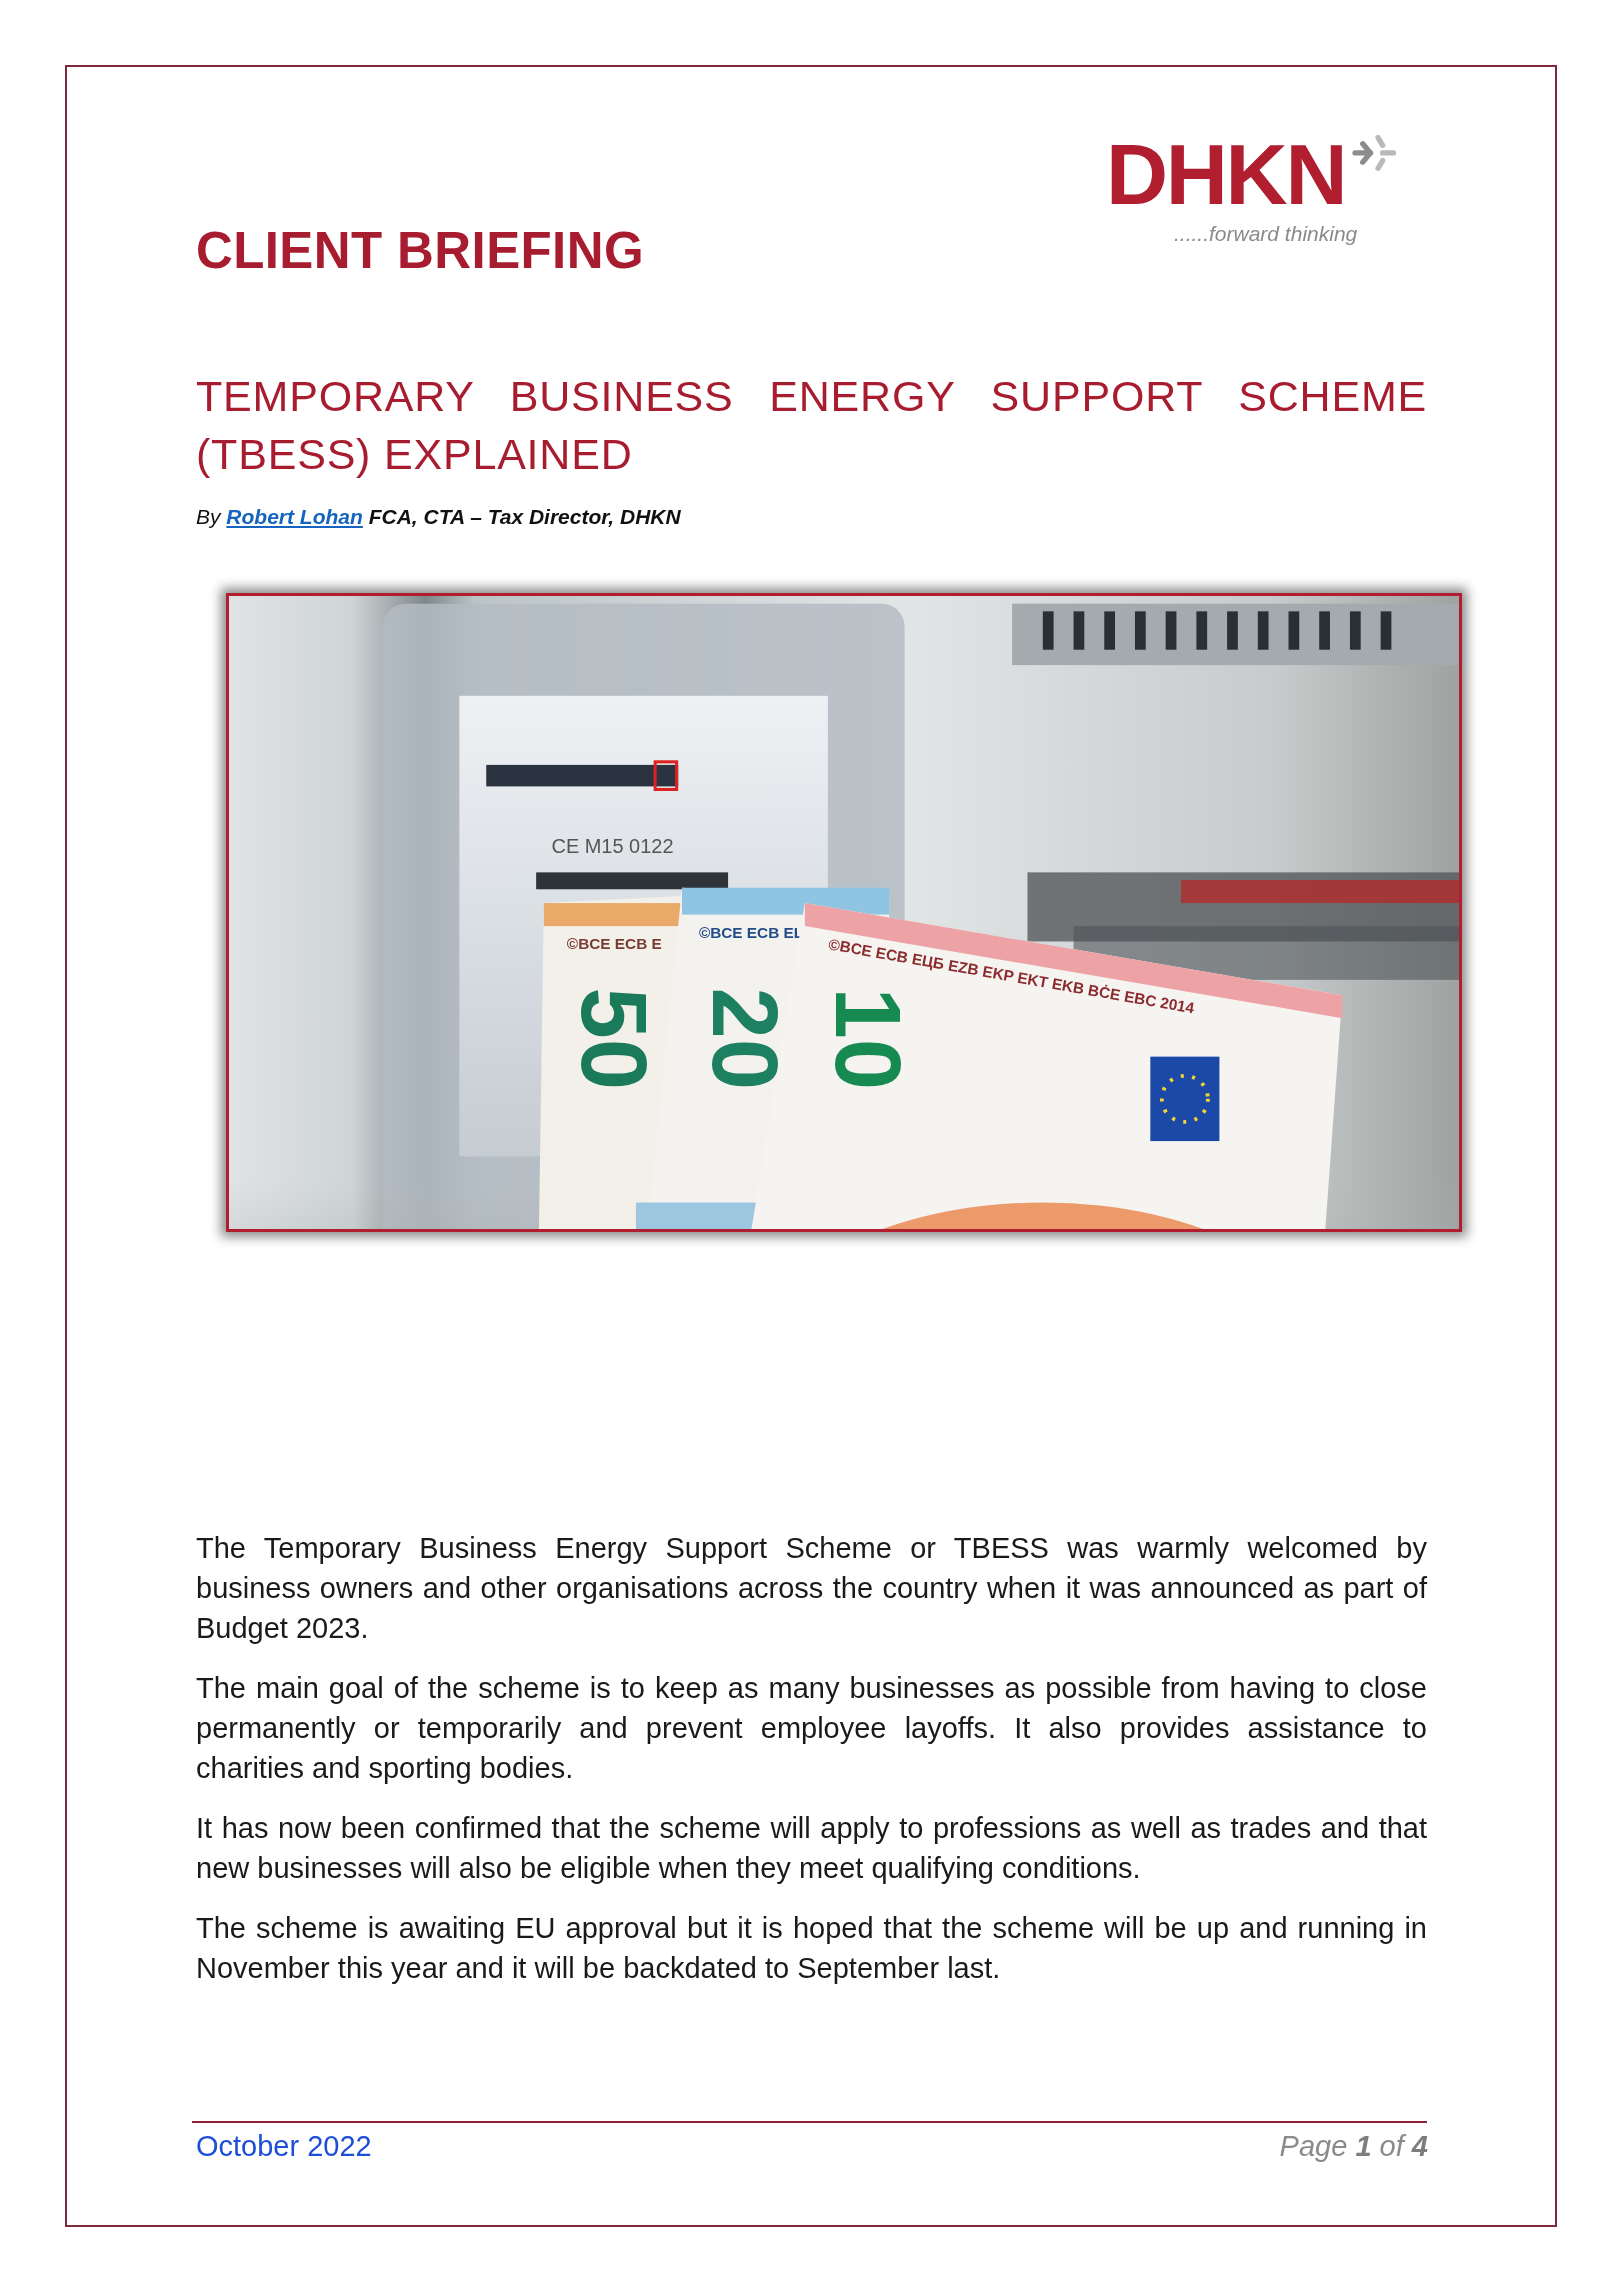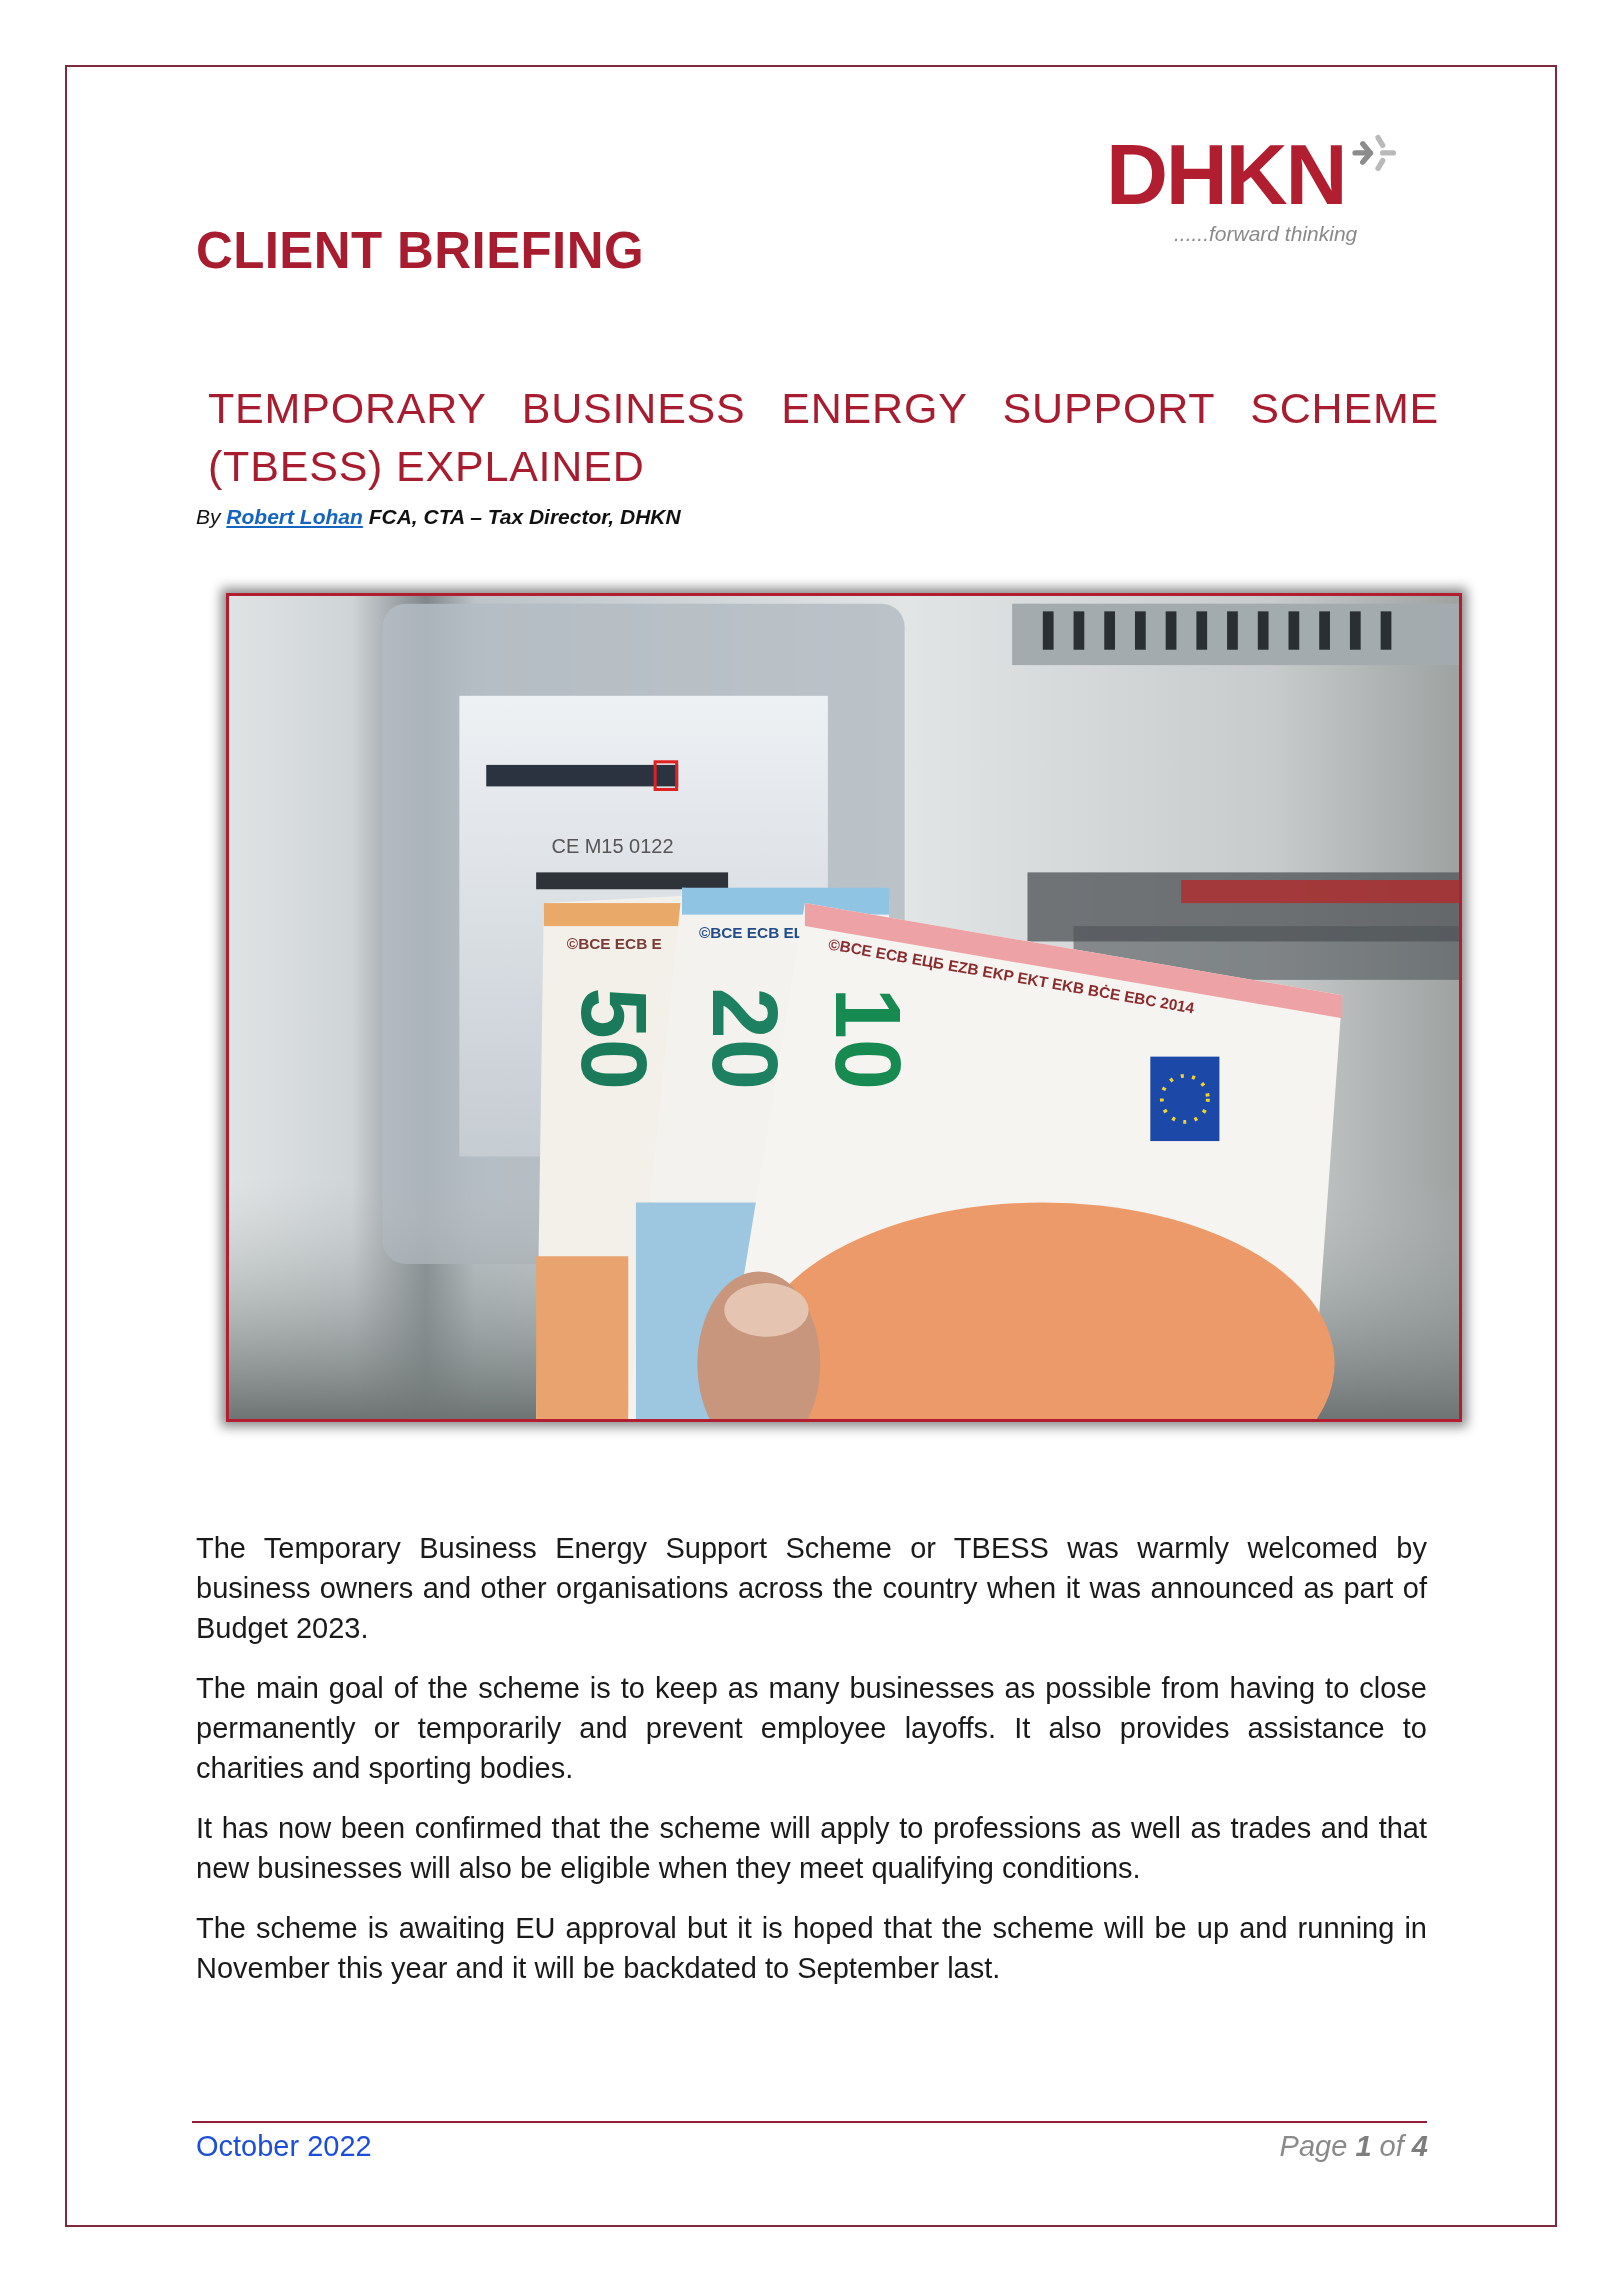--- a/index.html
+++ b/index.html
@@ -7,21 +7,21 @@
   .page-border { position:absolute; left:65px; top:65px; width:1492px; height:2162px; border:2.3px solid #7d2a3c; box-sizing:border-box; }
   .logo { position:absolute; left:1106px; top:131px; width:307px; height:115px; }
   .logo-word { position:absolute; left:0; top:0; font-family:"Liberation Sans", sans-serif; font-weight:bold; font-size:86px; letter-spacing:-2.3px; color:#b01e2f; line-height:1;text-align:right; }
   .logo-star { position:absolute; left:246px; top:1.5px; width:46px; height:46px; }
   .logo-tag { position:absolute; left:68px; top:91px; font-style:italic; font-size:21px; color:#8a8a8a; white-space:nowrap; }
   .client-briefing { position:absolute; left:196px; top:221px; font-weight:bold; font-size:51px; color:#a81c2f; letter-spacing:0.4px; white-space:nowrap; }
   .article-title { position:absolute; left:196px; top:367px; width:1231px; font-size:43px; line-height:58px; color:#a81c2f; text-align:justify; text-align-last:left; letter-spacing:0.8px; }
   .byline { position:absolute; left:196px; top:505px; font-size:21px; font-style:italic; color:#111; white-space:nowrap; }
   .byline .author { color:#1565c0; font-weight:bold; text-decoration:underline; }
   .byline .creds { font-weight:bold; }
-  .hero { position:absolute; left:226px; top:593px; width:1236px; height:829px; border:3.1px solid #b01e2f; box-sizing:border-box; box-shadow:0 0 10.7px 4.6px rgba(0,0,0,0.45); overflow:hidden; background:linear-gradient(90deg,#d8dcdd 0%,#c9ced0 12%,#8e979b 18%,#b9c2c6 30%,#dfe4e6 50%,#e6e8e8 60%,#c8cccc 80%,#9aa0a0 100%); }
+  .hero { position:absolute; left:226px; top:593px; width:1236px; height:639px; border:3.1px solid #b01e2f; box-sizing:border-box; box-shadow:0 0 10.7px 4.6px rgba(0,0,0,0.45); overflow:hidden; background:linear-gradient(90deg,#d8dcdd 0%,#c9ced0 12%,#8e979b 18%,#b9c2c6 30%,#dfe4e6 50%,#e6e8e8 60%,#c8cccc 80%,#9aa0a0 100%); }
   .hero svg { display:block; }
   .body-text { position:absolute; left:196px; top:1528px; width:1231px; font-size:29px; line-height:40px; color:#1a1a1a; }
   .body-text p { margin:0 0 20px 0; text-align:justify; }
   .footer-rule { position:absolute; left:192px; top:2121px; width:1235px; height:2.3px; background:#8f2038; }
   .footer-date { position:absolute; left:196px; top:2130px; font-size:29px; color:#1d4ed8; }
   .footer-page { position:absolute; right:196px; top:2130px; font-size:29px; font-style:italic; color:#8a8a8a; white-space:nowrap;margin-left:36px; }
   .footer-page b { font-weight:bold; color:#7e7e7e; }
 </style>
 </head>
 <body>
@@ -38,21 +38,21 @@
       <line x1="34" y1="6" x2="40" y2="16" stroke="#b9b9b9"></line>
       <line x1="40" y1="26" x2="54" y2="26" stroke="#b9b9b9"></line>
       <line x1="34" y1="46" x2="40" y2="36" stroke="#b9b9b9"></line>
     </g>
   </svg>
   <div class="logo-tag">......forward thinking</div>
 </div>
 
 <div class="client-briefing">CLIENT BRIEFING</div>
 
-<h1 class="article-title" style="margin:12px;font-weight:normal;">TEMPORARY BUSINESS ENERGY SUPPORT SCHEME (TBESS) EXPLAINED</h1>
+<h1 class="article-title" style="margin:0;font-weight:normal;">TEMPORARY BUSINESS ENERGY SUPPORT SCHEME (TBESS) EXPLAINED</h1>
 
 <div class="byline">
   <span>By</span>
   <a class="author">Robert Lohan</a>
   <span class="creds">FCA, CTA – Tax Director, DHKN</span>
 </div>
 
 <div class="hero">
   <svg width="1230" height="823" viewBox="0 0 1602 1072">
     <defs>

